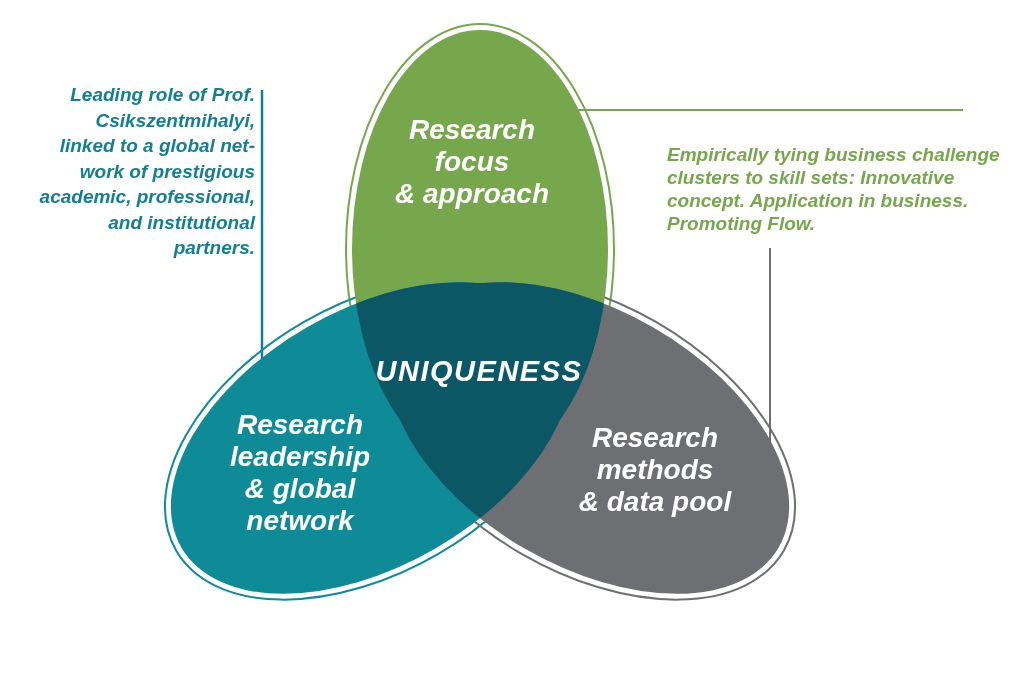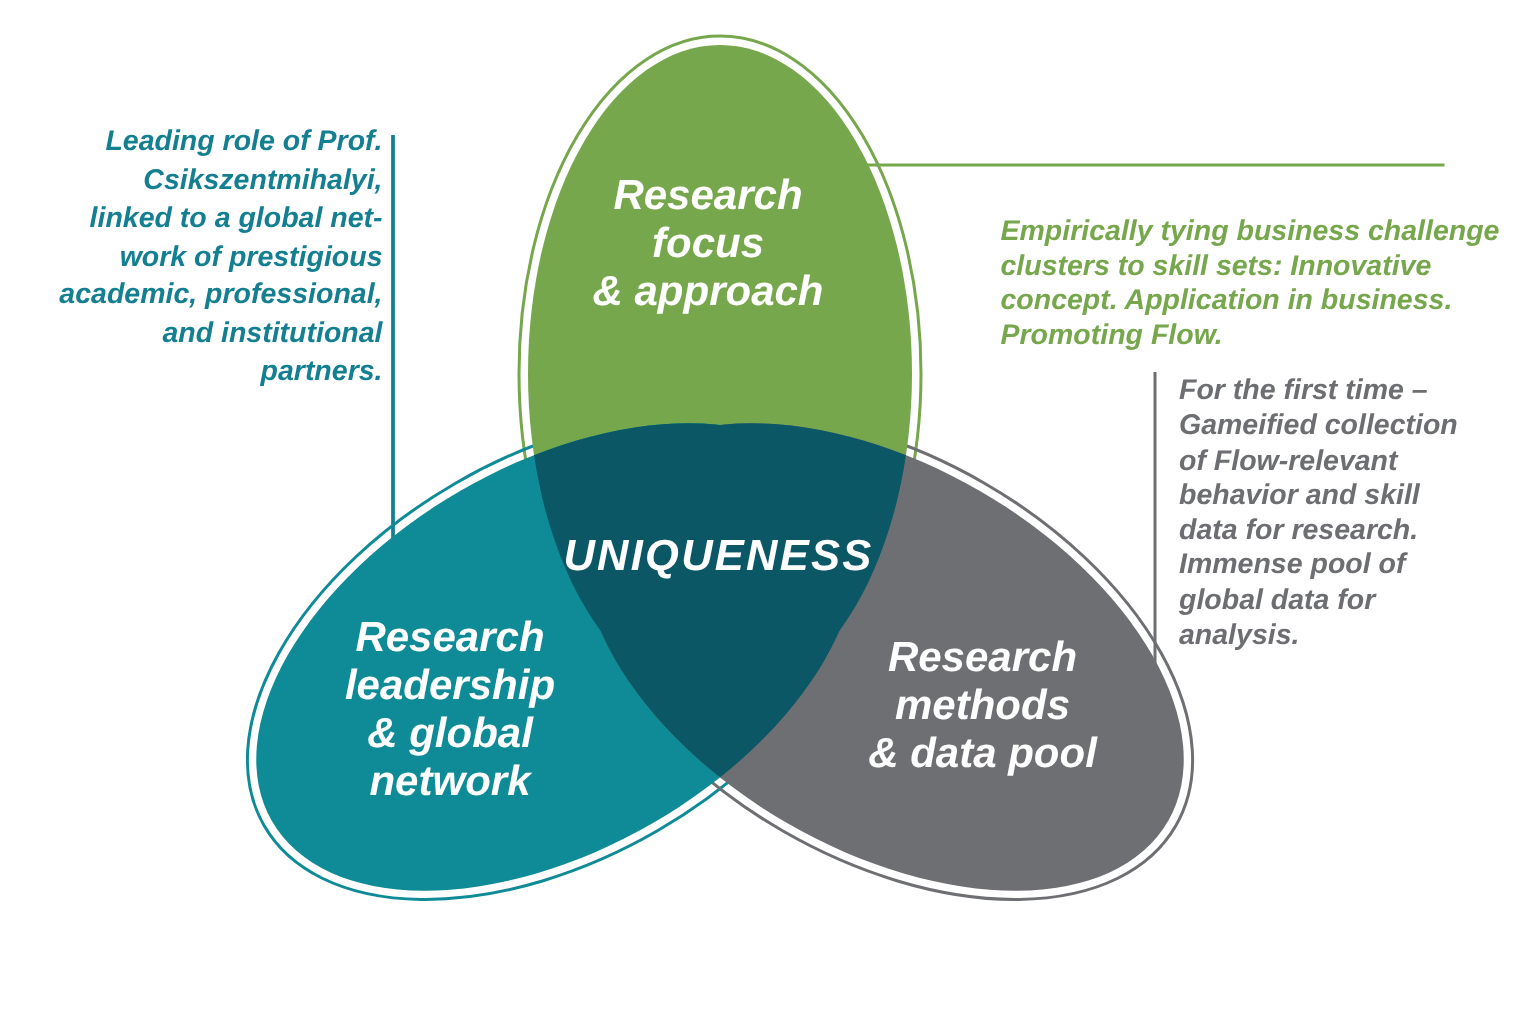--- a/index.html
+++ b/index.html
@@ -99,22 +99,14 @@
 work of prestigious
 academic, professional,
 and institutional
 partners.</div>
 
   <div class="txt lbl-uniqueness">UNIQUENESS</div>
   <div class="txt note note-focus" style="color: rgb(119, 167, 76);">Empirically tying business challenge
 clusters to skill sets: Innovative
 concept. Application in business.
 Promoting Flow.</div>
-  <div class="txt note note-methods" style="color: rgb(109, 110, 113);">For the first time –
-Gameified collection
-of Flow-relevant
-behavior and skill
-data for research.
-Immense pool of
-global data for
-analysis.</div>
 
 </div>
 
 </body></html>

